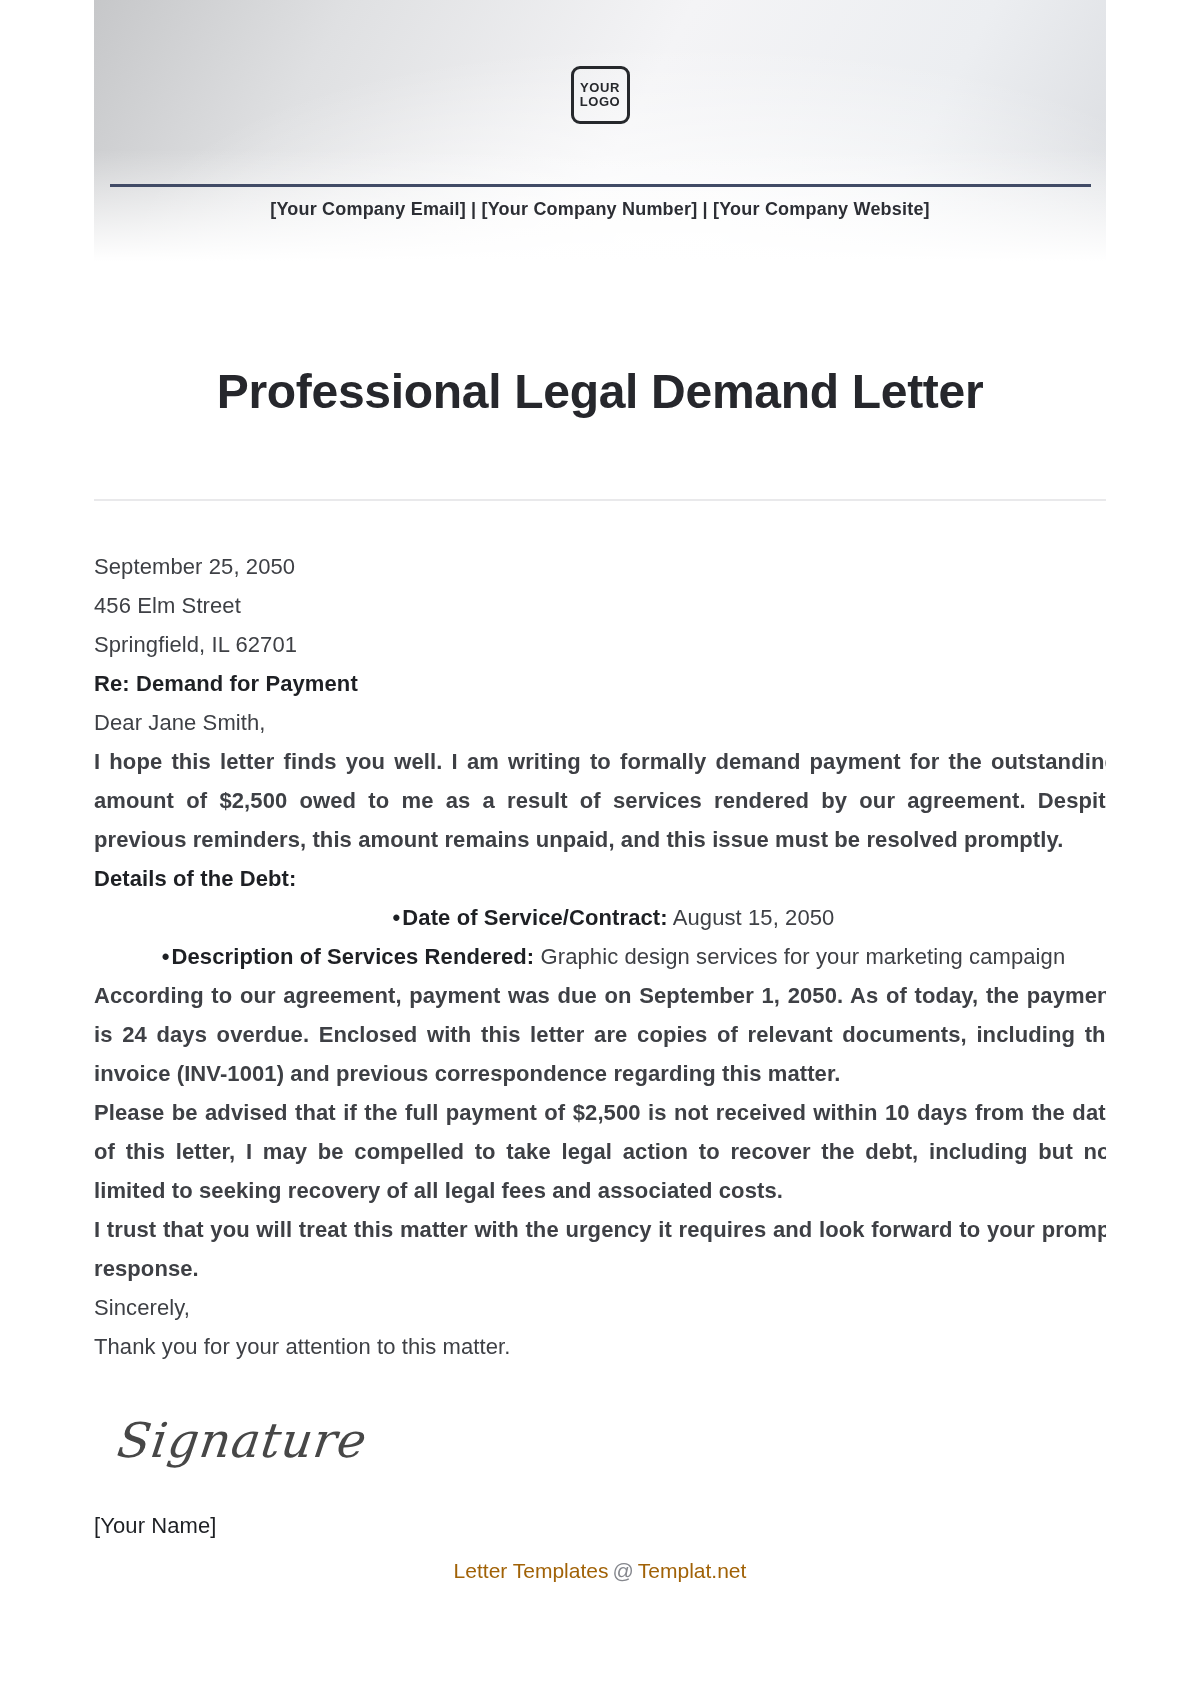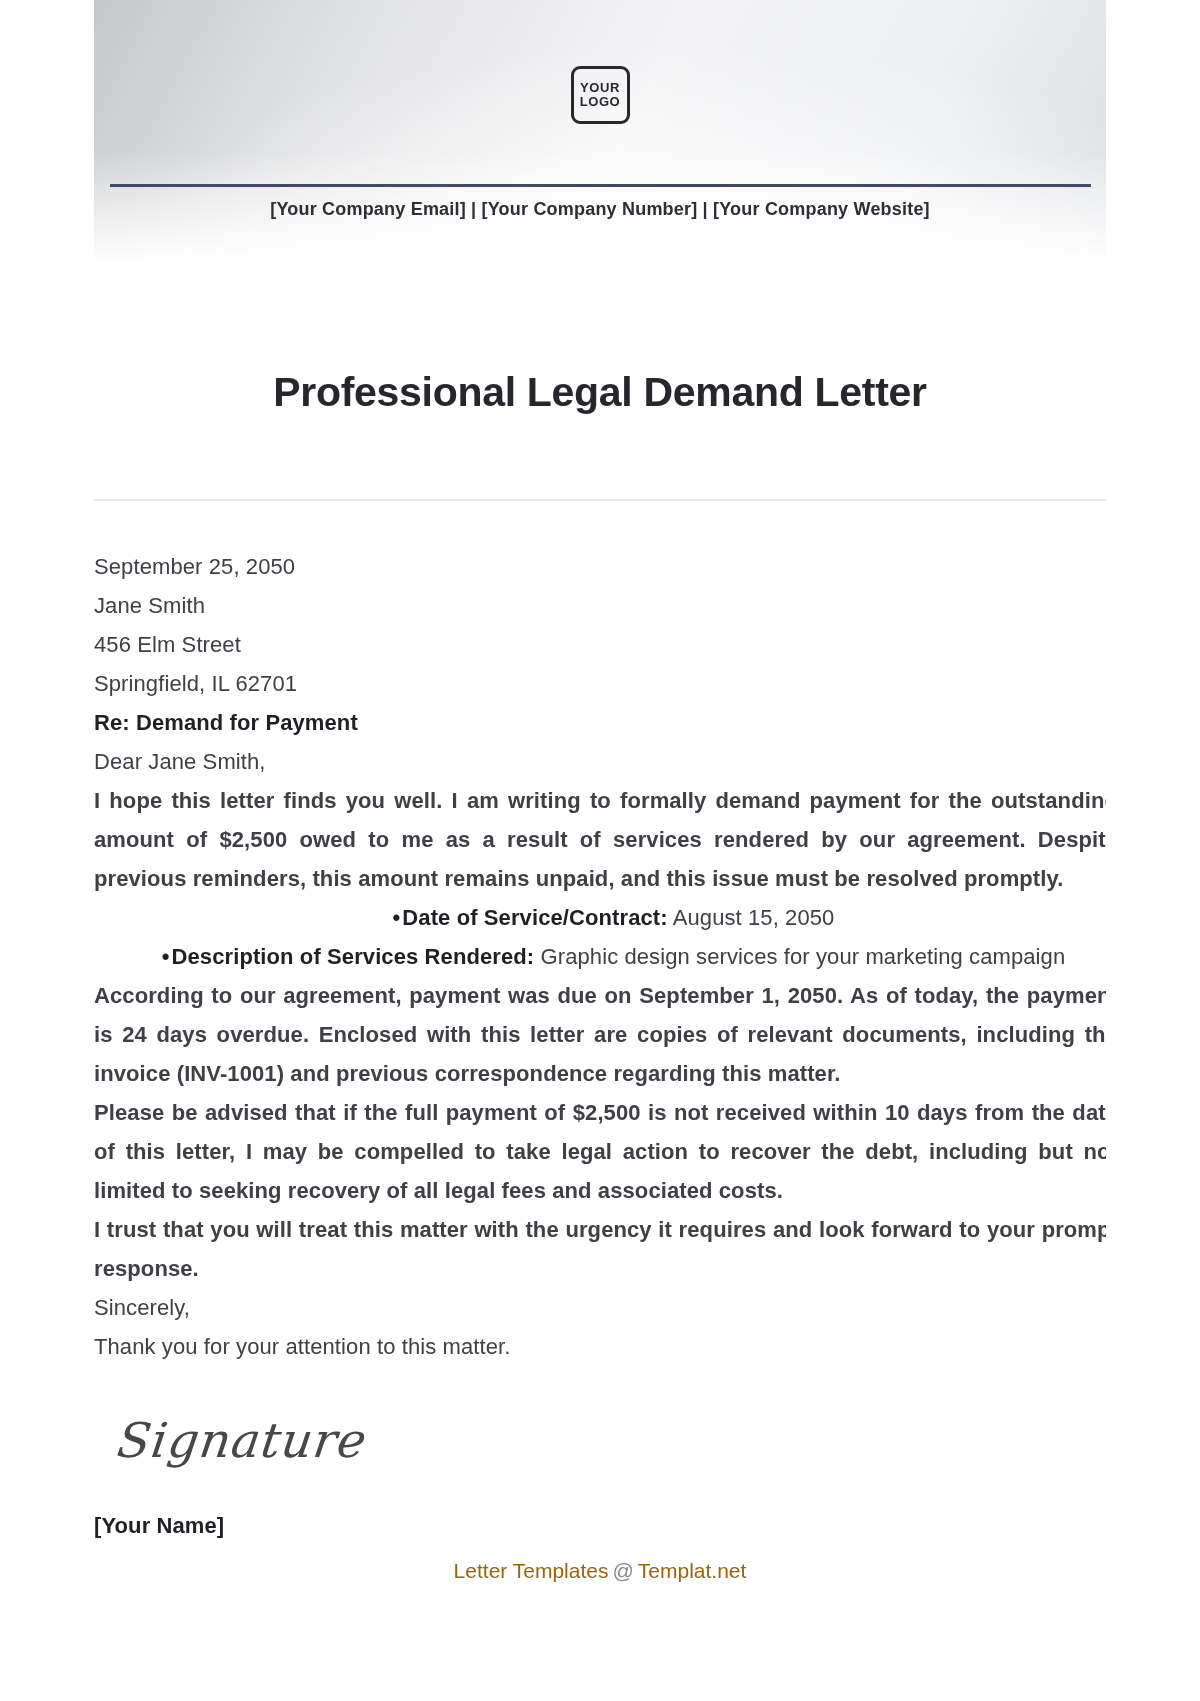--- a/index.html
+++ b/index.html
@@ -65,21 +65,21 @@
     font-size: 18px;
     font-weight: 600;
     letter-spacing: 0.2px;
     color: #2c2e34;
   }
 
   
   .doc-title {
     margin-top: 96px;
     text-align: center;
-    font-size: 41px;
+    font-size: 48px;
     font-weight: 700;
     letter-spacing: -0.3px;
     color: #26272c;
     line-height: 48px;
   }
   .title-rule {
     width: 1024px;
     height: 2px;
     margin: 83px auto 0 auto;
     background: #e9e9eb;
@@ -114,21 +114,21 @@
     font-family: "DejaVu Serif", serif;
     font-style: italic;
     font-size: 48px;
     color: #474747;
     transform: skewX(-8deg);
     letter-spacing: 1px;
   }
   .sender-name {
     margin-top: 18px;
     font-size: 22px;
-    font-weight: 700;
+    font-weight: 400;
     color: #1e2024;
   }
   .page-footer {
     margin-top: 14px;
     text-align: center;
     font-size: 21px;
   }
   .footer-link { color: #a16207; text-decoration: none; cursor: pointer; }
   .footer-sep { color: #85878d; padding: 0 4px; }
 </style>
@@ -146,28 +146,28 @@
     </div>
     <div class="head-rule"></div>
     <div class="contact-line">[Your Company Email] | [Your Company Number] | [Your Company Website]</div>
   </div>
 
   <div class="doc-title">Professional Legal Demand Letter</div>
   <div class="title-rule"></div>
 
   <div class="letter-body">
     <div class="line">September 25, 2050</div>
-    <div class="line">Jane Smith</div>
     <div class="line">456 Elm Street</div>
     <div class="line">Springfield, IL 62701</div>
     <div class="line subject">Re: Demand for Payment</div>
     <div class="line">Dear Jane Smith,</div>
 
     <p class="para">I hope this letter finds you well. I am writing to formally demand payment for the outstanding amount of $2,500 owed to me as a result of services rendered by our agreement. Despite previous reminders, this amount remains unpaid, and this issue must be resolved promptly.</p>
 
+    <div class="line bold">Details of the Debt:</div>
 
     <ul class="debt-list">
       <li class="debt-item"><span class="bullet-dot">•</span><span class="bold">Date of Service/Contract:</span> <span>August 15, 2050</span></li>
       <li class="debt-item"><span class="bullet-dot">•</span><span class="bold">Description of Services Rendered:</span> <span>Graphic design services for your marketing campaign</span></li>
     </ul>
 
     <p class="para">According to our agreement, payment was due on September 1, 2050. As of today, the payment is 24 days overdue. Enclosed with this letter are copies of relevant documents, including the invoice (INV-1001) and previous correspondence regarding this matter.</p>
     <p class="para">Please be advised that if the full payment of $2,500 is not received within 10 days from the date of this letter, I may be compelled to take legal action to recover the debt, including but not limited to seeking recovery of all legal fees and associated costs.</p>
     <p class="para">I trust that you will treat this matter with the urgency it requires and look forward to your prompt response.</p>
     <div class="line">Sincerely,</div>

